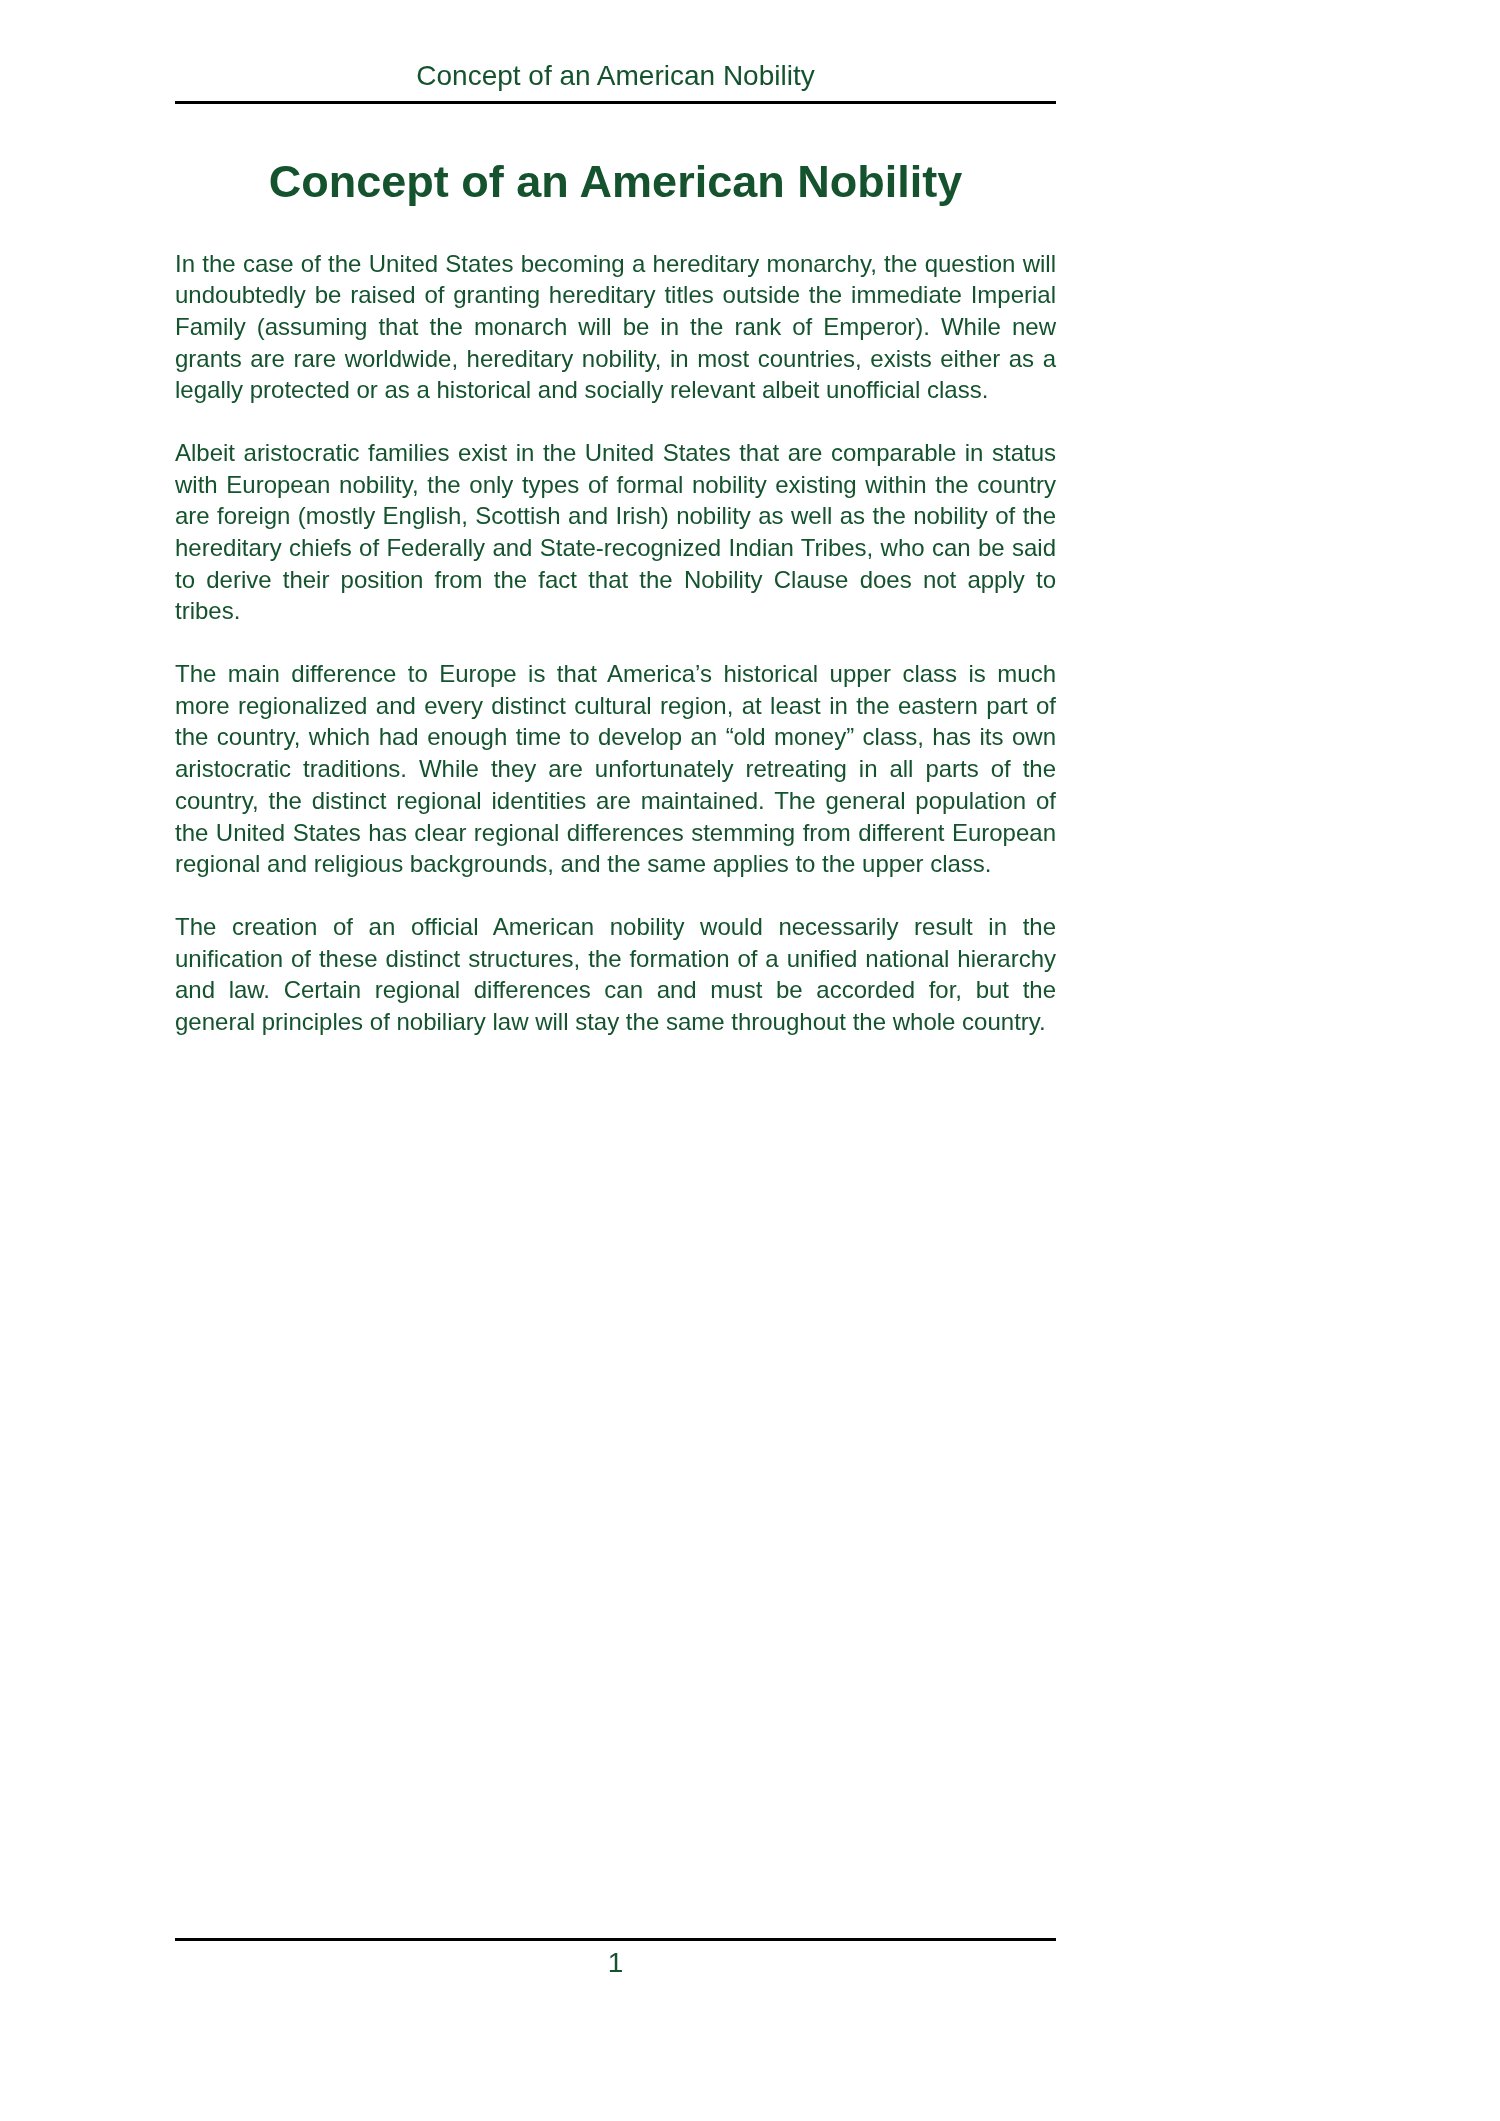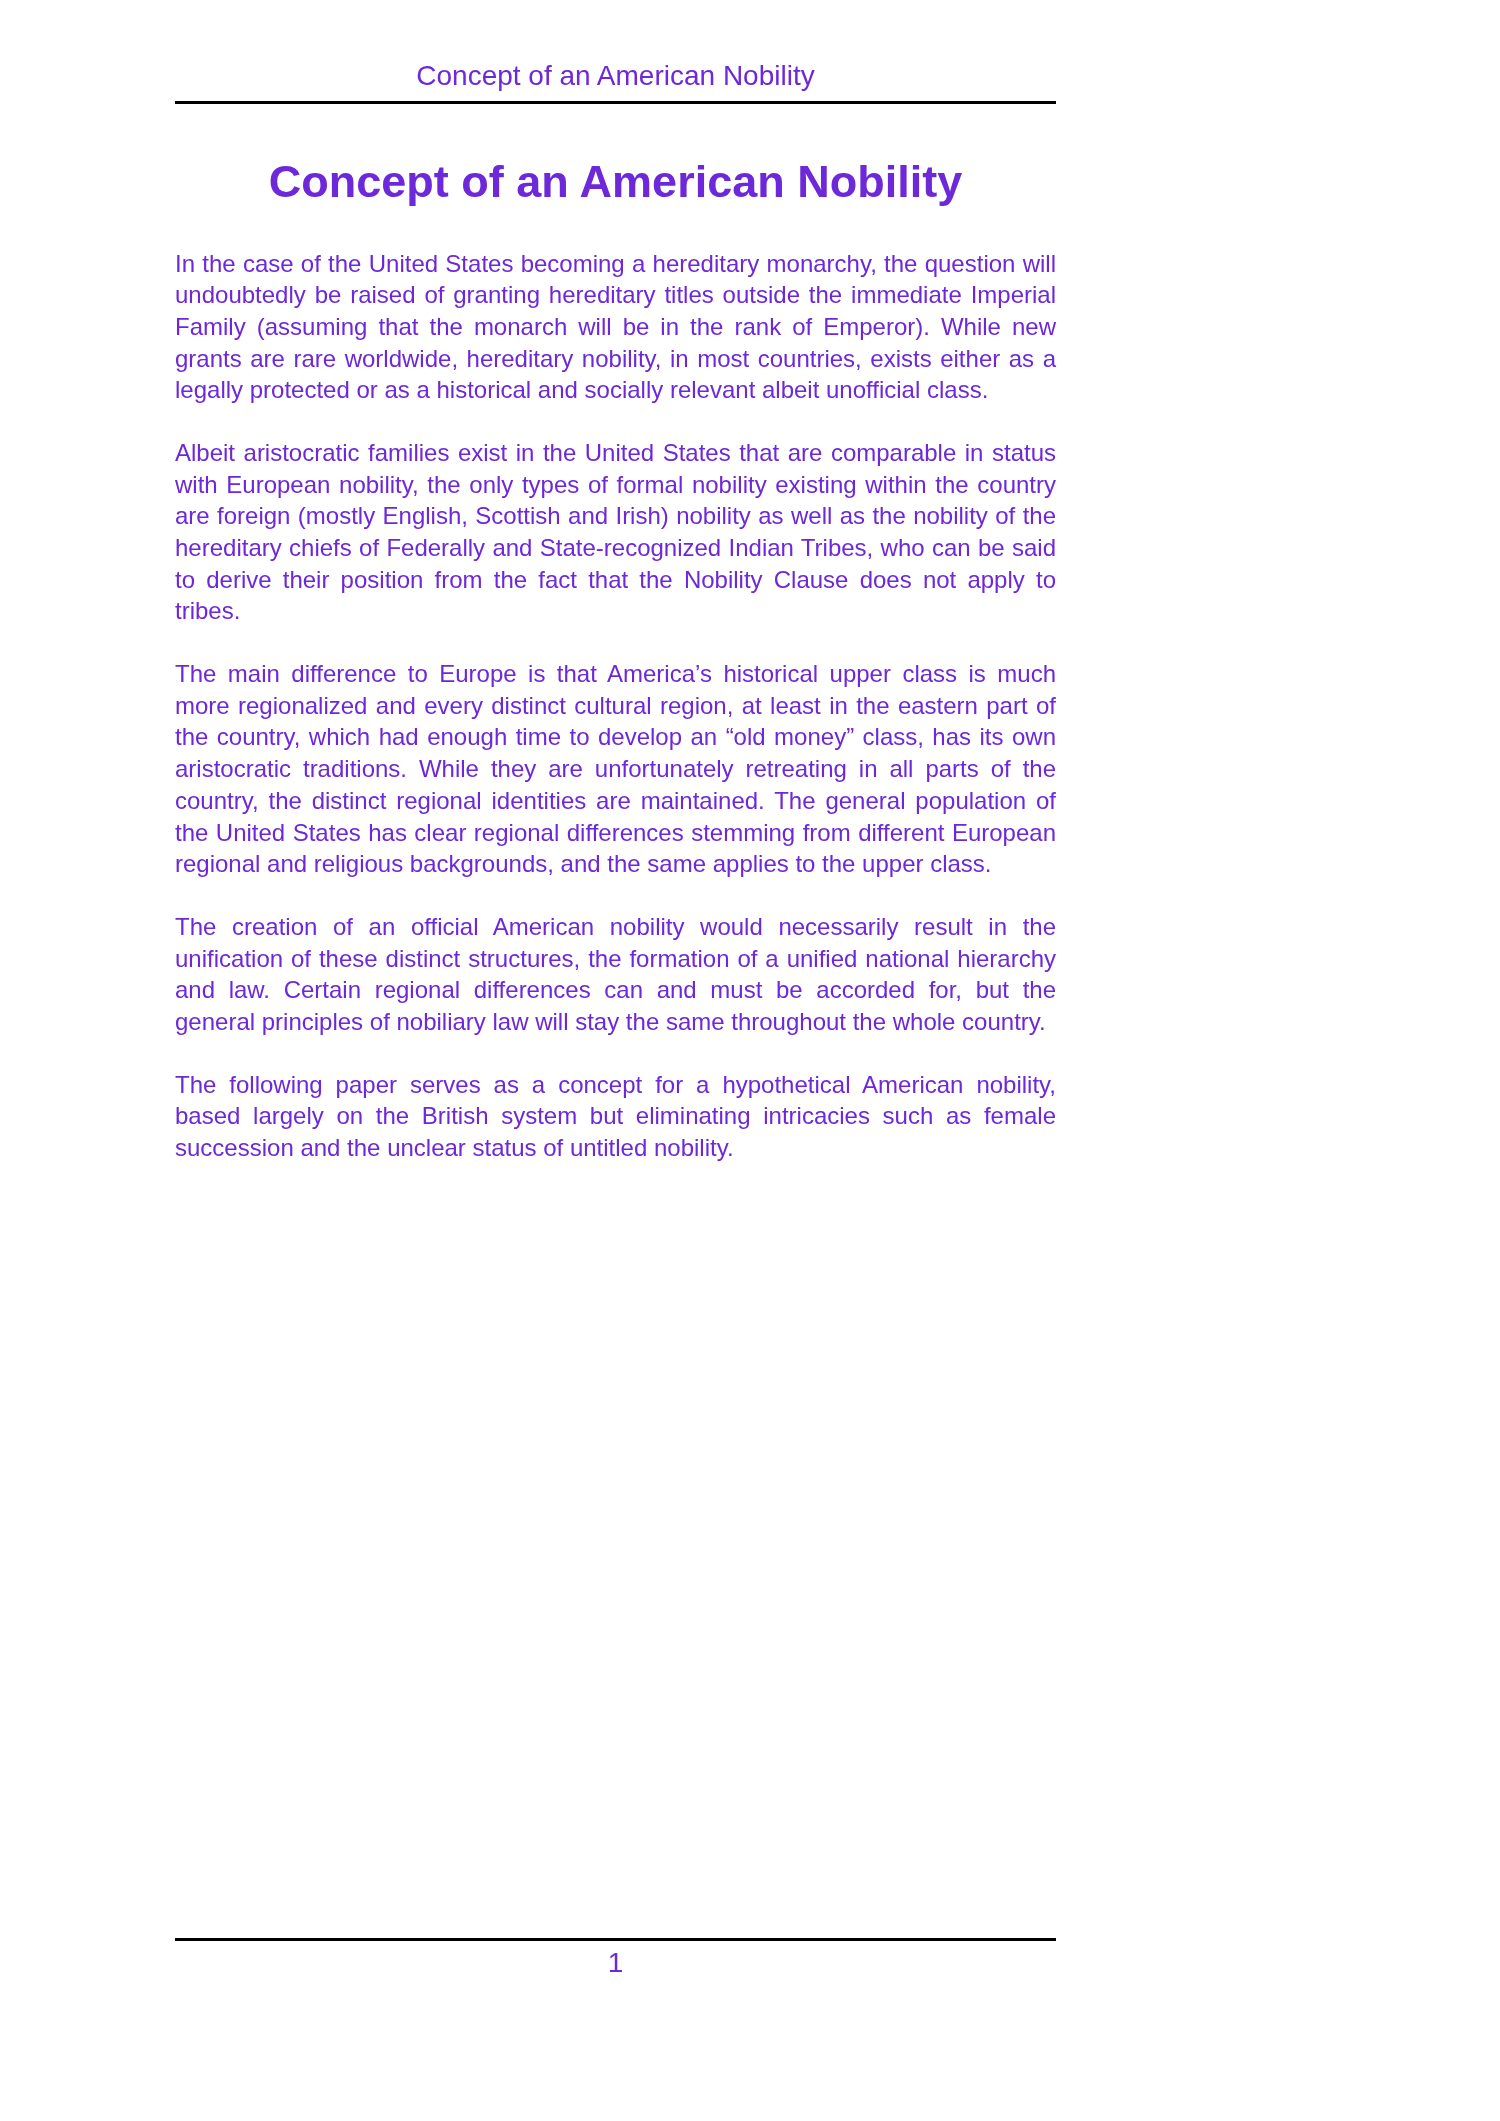--- a/index.html
+++ b/index.html
@@ -5,21 +5,21 @@
   html, body {
     margin: 0;
     padding: 0;
     background: #ffffff;
   }
   .page {
     position: relative;
     width: 1228px;
     height: 2121px;
     background: #ffffff;
-    color: #6d28d9;
+    color: #14532d;
     font-family: "Liberation Sans", "DejaVu Sans", sans-serif;
     box-sizing: border-box;
     overflow: hidden;
   }
   .content {
     position: absolute;
     top: 58px;
     left: 175px;
     right: 172px;
   }
@@ -67,21 +67,20 @@
       <span>Concept of an American Nobility</span>
     </div>
 
     <h1 class="doc-title">Concept of an American Nobility</h1>
 
     <div class="body-text">
       <p>In the case of the United States becoming a hereditary monarchy, the question will undoubtedly be raised of granting hereditary titles outside the immediate Imperial Family (assuming that the monarch will be in the rank of Emperor). While new grants are rare worldwide, hereditary nobility, in most countries, exists either as a legally protected or as a historical and socially relevant albeit unofficial class.</p>
       <p>Albeit aristocratic families exist in the United States that are comparable in status with European nobility, the only types of formal nobility existing within the country are foreign (mostly English, Scottish and Irish) nobility as well as the nobility of the hereditary chiefs of Federally and State-recognized Indian Tribes, who can be said to derive their position from the fact that the Nobility Clause does not apply to tribes.</p>
       <p>The main difference to Europe is that America’s historical upper class is much more regionalized and every distinct cultural region, at least in the eastern part of the country, which had enough time to develop an “old money” class, has its own aristocratic traditions. While they are unfortunately retreating in all parts of the country, the distinct regional identities are maintained. The general population of the United States has clear regional differences stemming from different European regional and religious backgrounds, and the same applies to the upper class.</p>
       <p>The creation of an official American nobility would necessarily result in the unification of these distinct structures, the formation of a unified national hierarchy and law. Certain regional differences can and must be accorded for, but the general principles of nobiliary law will stay the same throughout the whole country.</p>
-      <p>The following paper serves as a concept for a hypothetical American nobility, based largely on the British system but eliminating intricacies such as female succession and the unclear status of untitled nobility.</p>
     </div>
 
   </div>
 
   <div class="page-footer">
     <span>1</span>
   </div>
 
 </div>
 

